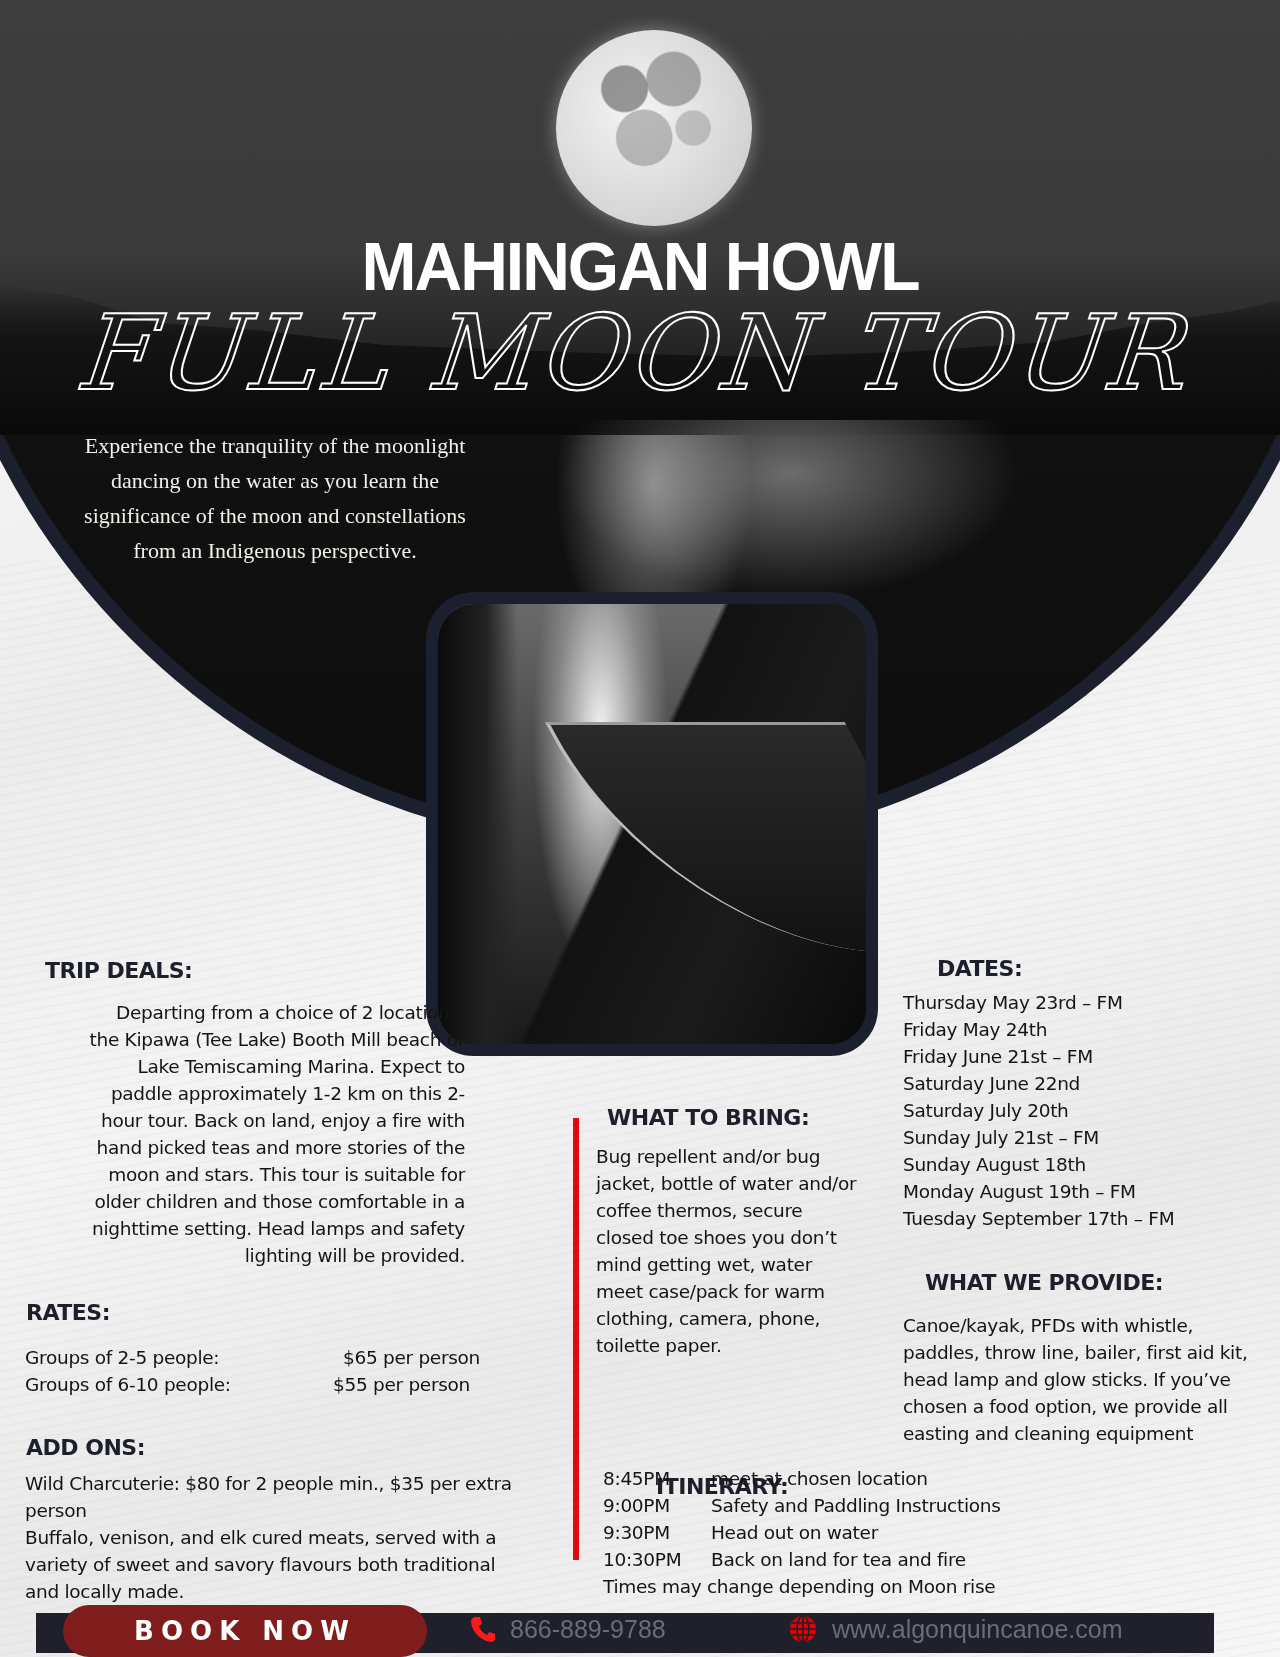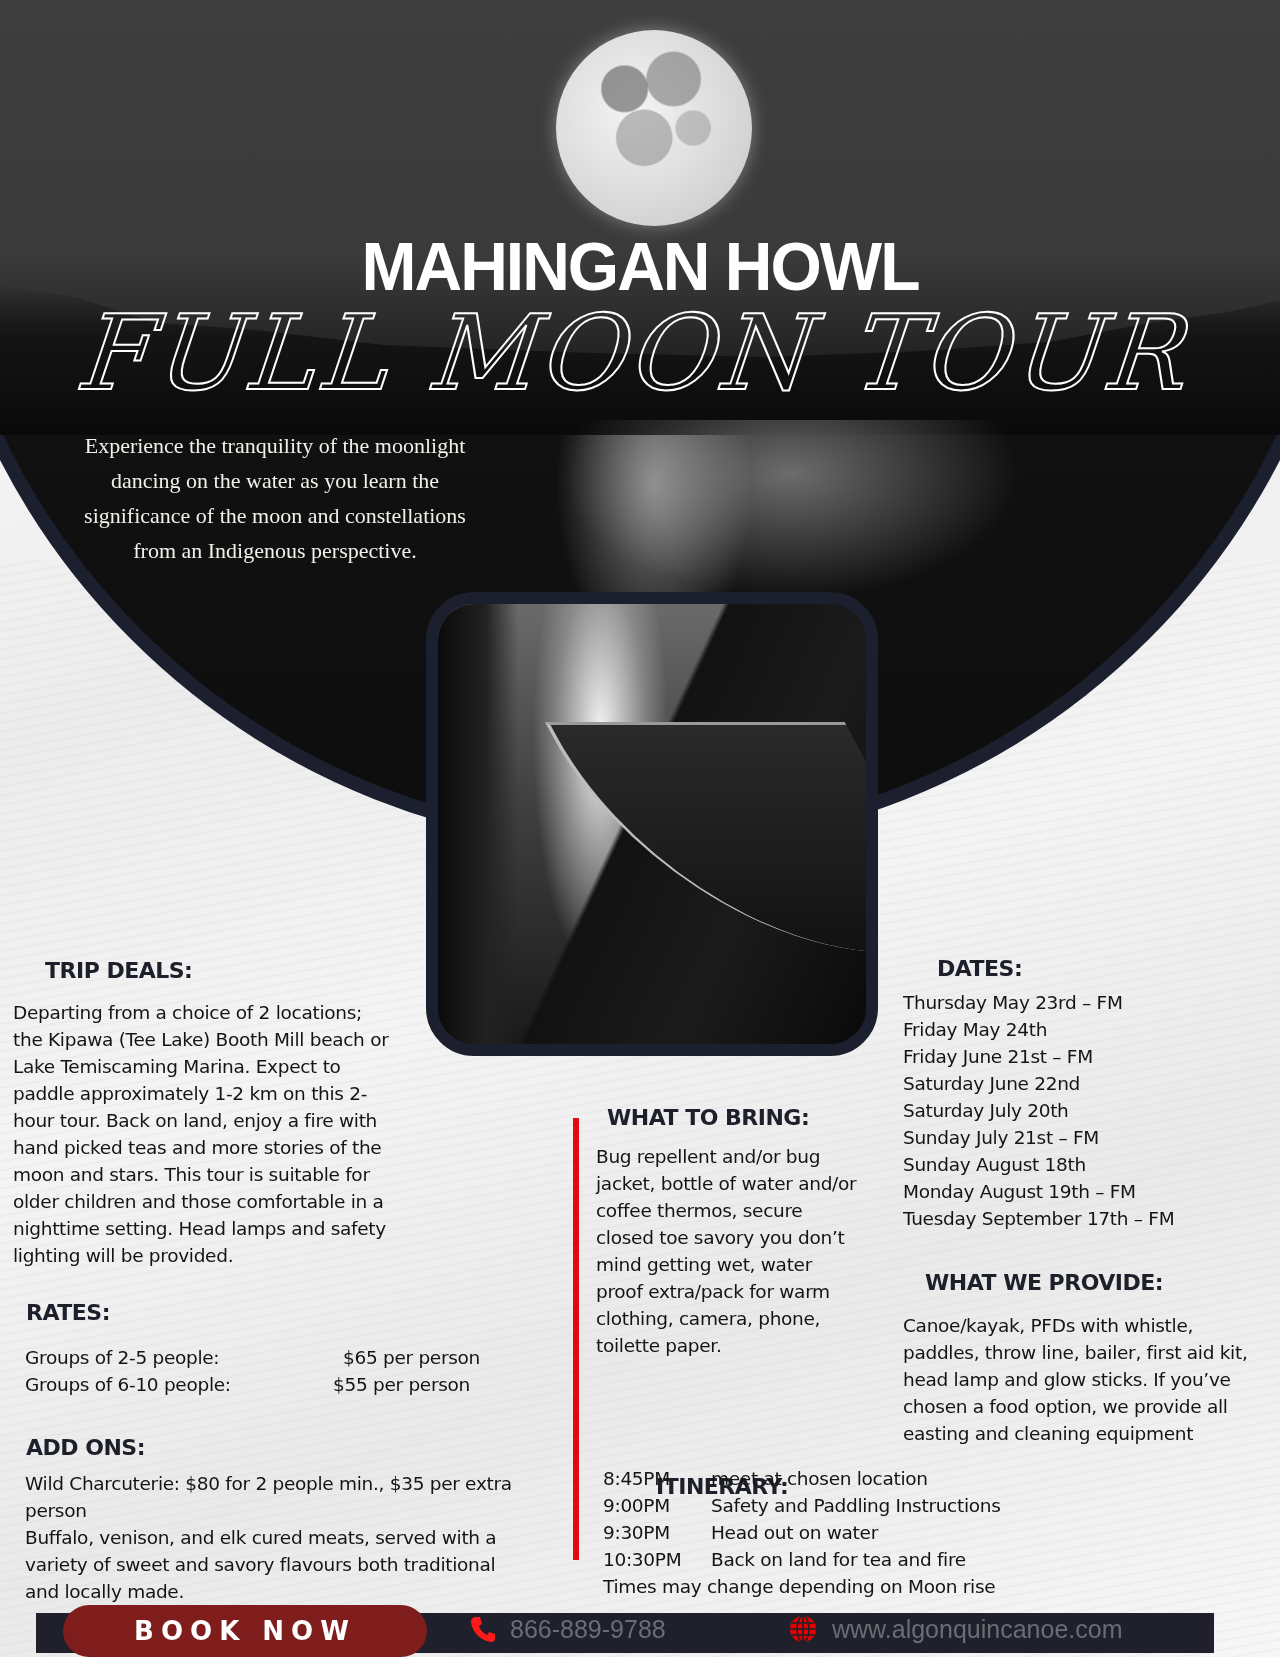--- a/index.html
+++ b/index.html
@@ -153,21 +153,21 @@
   <div>significance of the moon and constellations</div>
   <div>from an Indigenous perspective.</div>
 </div>
 
 <div class="photo-frame">
   <div class="reeds"></div>
   <div class="canoe"></div>
 </div>
 
 <div class="heading" style="left:45px; top:958px;">TRIP DEALS:</div>
-<div class="body-text" style="left:13px; top:999px; width:440px;">
+<div class="body-text" style="left:25px; top:999px; width:440px;text-align:right;">
   <div class="list-line">Departing from a choice of 2 locations;</div>
   <div class="list-line">the Kipawa (Tee Lake) Booth Mill beach or</div>
   <div class="list-line">Lake Temiscaming Marina. Expect to</div>
   <div class="list-line">paddle approximately 1-2 km on this 2-</div>
   <div class="list-line">hour tour. Back on land, enjoy a fire with</div>
   <div class="list-line">hand picked teas and more stories of the</div>
   <div class="list-line">moon and stars. This tour is suitable for</div>
   <div class="list-line">older children and those comfortable in a</div>
   <div class="list-line">nighttime setting. Head lamps and safety</div>
   <div class="list-line">lighting will be provided.</div>
@@ -194,23 +194,23 @@
   <div class="list-line">and locally made.</div>
 </div>
 
 <div class="red-line"></div>
 
 <div class="heading" style="left:607px; top:1105px;">WHAT TO BRING:</div>
 <div class="body-text" style="left:596px; top:1143px; width:290px;">
   <div class="list-line">Bug repellent and/or bug</div>
   <div class="list-line">jacket, bottle of water and/or</div>
   <div class="list-line">coffee thermos, secure</div>
-  <div class="list-line">closed toe savory you don’t</div>
+  <div class="list-line">closed toe shoes you don’t</div>
   <div class="list-line">mind getting wet, water</div>
-  <div class="list-line">proof extra/pack for warm</div>
+  <div class="list-line">meet case/pack for warm</div>
   <div class="list-line">clothing, camera, phone,</div>
   <div class="list-line">toilette paper.</div>
 </div>
 
 <div class="heading" style="left:656px; top:1435px;margin-top:39px;">ITINERARY:</div>
 <div class="body-text" style="left:603px; top:1465px; width:460px;">
   <div class="itin-row">
     <span class="time">8:45PM</span>
     <span>meet at chosen location</span>
   </div>

